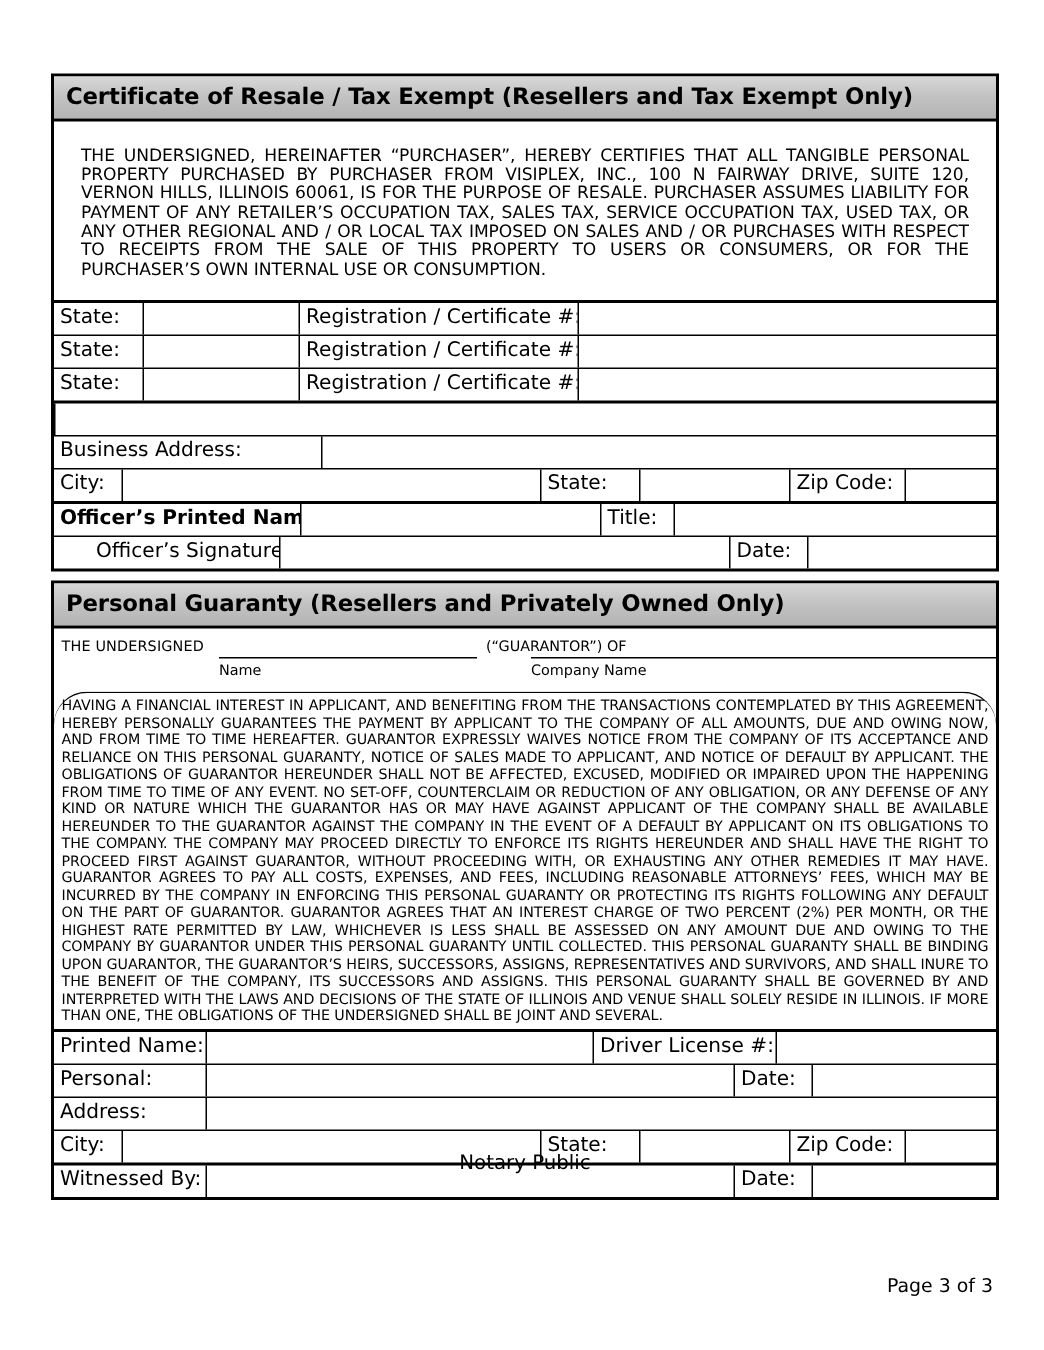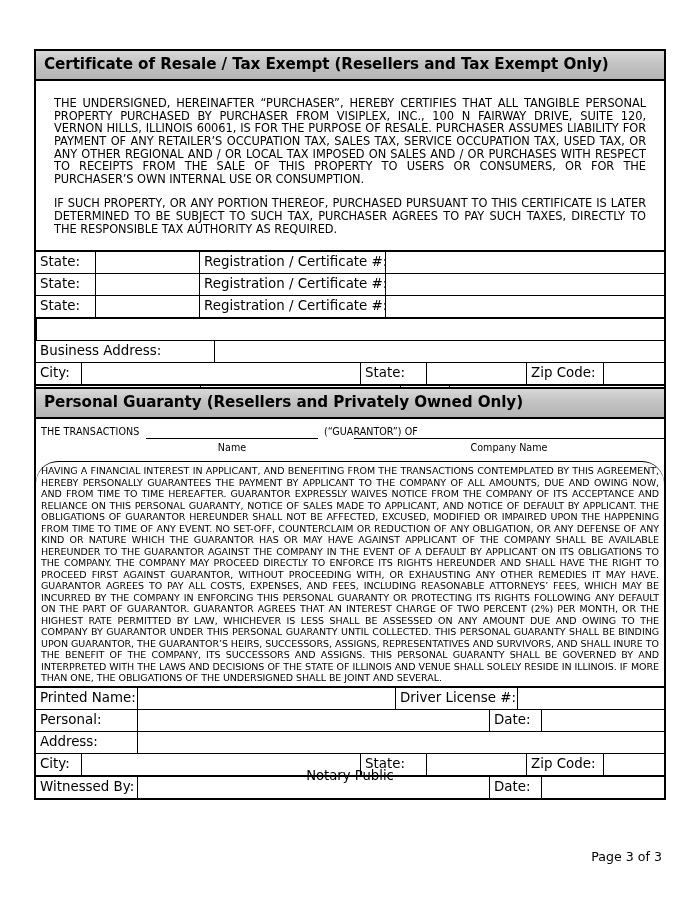--- a/index.html
+++ b/index.html
@@ -109,21 +109,20 @@
   .us-rule.two { left: 318px; width: 310px; }
   .us-guarantor {
     position: absolute;
     left: 288px; top: 7px;
     font-size: 9.6px;
   }
   .us-cap {
     position: absolute;
     top: 23px;
     font-size: 9.6px;
-    text-align: center;
   }
   .us-cap.one { left: 110px; width: 172px; }
   .us-cap.two { left: 318px; width: 310px; }
 
   
   .notary {
     position: absolute;
     top: 755px;
     left: 0;
     width: 632px;
@@ -147,21 +146,20 @@
 <body>
 
 <div class="page">
 
   <div class="section certificate">
 
     <div class="section-title">Certificate of Resale / Tax Exempt (Resellers and Tax Exempt Only)</div>
 
     <div class="legal">
       <p>THE UNDERSIGNED, HEREINAFTER “PURCHASER”, HEREBY CERTIFIES THAT ALL TANGIBLE PERSONAL PROPERTY PURCHASED BY PURCHASER FROM VISIPLEX, INC., 100 N FAIRWAY DRIVE, SUITE 120, VERNON HILLS, ILLINOIS 60061, IS FOR THE PURPOSE OF RESALE.  PURCHASER ASSUMES LIABILITY FOR PAYMENT OF ANY RETAILER’S OCCUPATION TAX, SALES TAX, SERVICE OCCUPATION TAX, USED TAX, OR ANY OTHER REGIONAL AND / OR LOCAL TAX IMPOSED ON SALES AND / OR PURCHASES WITH RESPECT TO RECEIPTS FROM THE SALE OF THIS PROPERTY TO USERS OR CONSUMERS, OR FOR THE PURCHASER’S OWN INTERNAL USE OR CONSUMPTION.</p>
-      <p>IF SUCH PROPERTY, OR ANY PORTION THEREOF, PURCHASED PURSUANT TO THIS CERTIFICATE IS LATER DETERMINED TO BE SUBJECT TO SUCH TAX, PURCHASER AGREES TO PAY SUCH TAXES, DIRECTLY TO THE RESPONSIBLE TAX AUTHORITY AS REQUIRED.</p>
     </div>
 
     <div class="frow thick-top">
       <div class="cell first" style="width:59px;">State:</div>
       <div class="cell blank" style="width:104px;"></div>
       <div class="cell" style="width:186px;">Registration / Certificate #:</div>
       <div class="cell blank" style="width:279px;"></div>
     </div>
 
     <div class="frow">
@@ -210,21 +208,21 @@
       <div class="cell blank" style="width:126px;"></div>
     </div>
 
   </div>
 
   <div class="section guaranty">
 
     <div class="section-title">Personal Guaranty (Resellers and Privately Owned Only)</div>
 
     <div class="undersigned">
-      <span class="us-label">THE TRANSACTIONS</span>
+      <span class="us-label">THE UNDERSIGNED</span>
       <span class="us-rule one"></span>
       <span class="us-guarantor">(“GUARANTOR”) OF</span>
       <span class="us-rule two"></span>
       <span class="us-cap one">Name</span>
       <span class="us-cap two">Company Name</span>
     </div>
 
     <div class="legal-small" style="border-top:1px solid #000;">
       <p>HAVING A FINANCIAL INTEREST IN APPLICANT, AND BENEFITING FROM THE TRANSACTIONS CONTEMPLATED BY THIS AGREEMENT, HEREBY PERSONALLY GUARANTEES THE PAYMENT BY APPLICANT TO THE COMPANY OF ALL AMOUNTS, DUE AND OWING NOW, AND FROM TIME TO TIME HEREAFTER.  GUARANTOR EXPRESSLY WAIVES NOTICE FROM THE COMPANY OF ITS ACCEPTANCE AND RELIANCE ON THIS PERSONAL GUARANTY, NOTICE OF SALES MADE TO APPLICANT, AND NOTICE OF DEFAULT BY APPLICANT.  THE OBLIGATIONS OF GUARANTOR HEREUNDER SHALL NOT BE AFFECTED, EXCUSED, MODIFIED OR IMPAIRED UPON THE HAPPENING FROM TIME TO TIME OF ANY EVENT.  NO SET-OFF, COUNTERCLAIM OR REDUCTION OF ANY OBLIGATION, OR ANY DEFENSE OF ANY KIND OR NATURE WHICH THE GUARANTOR HAS OR MAY HAVE AGAINST APPLICANT OF THE COMPANY SHALL BE AVAILABLE HEREUNDER TO THE GUARANTOR AGAINST THE COMPANY IN THE EVENT OF A DEFAULT BY APPLICANT ON ITS OBLIGATIONS TO THE COMPANY.  THE COMPANY MAY PROCEED DIRECTLY TO ENFORCE ITS RIGHTS HEREUNDER AND SHALL HAVE THE RIGHT TO PROCEED FIRST AGAINST GUARANTOR, WITHOUT PROCEEDING WITH, OR EXHAUSTING ANY OTHER REMEDIES IT MAY HAVE.  GUARANTOR AGREES TO PAY ALL COSTS, EXPENSES, AND FEES, INCLUDING REASONABLE ATTORNEYS’ FEES, WHICH MAY BE INCURRED BY THE COMPANY IN ENFORCING THIS PERSONAL GUARANTY OR PROTECTING ITS RIGHTS FOLLOWING ANY DEFAULT ON THE PART OF GUARANTOR.  GUARANTOR AGREES THAT AN INTEREST CHARGE OF TWO PERCENT (2%) PER MONTH, OR THE HIGHEST RATE PERMITTED BY LAW, WHICHEVER IS LESS SHALL BE ASSESSED ON ANY AMOUNT DUE AND OWING TO THE COMPANY BY GUARANTOR UNDER THIS PERSONAL GUARANTY UNTIL COLLECTED.  THIS PERSONAL GUARANTY SHALL BE BINDING UPON GUARANTOR, THE GUARANTOR’S HEIRS, SUCCESSORS, ASSIGNS, REPRESENTATIVES AND SURVIVORS, AND SHALL INURE TO THE BENEFIT OF THE COMPANY, ITS SUCCESSORS AND ASSIGNS.  THIS PERSONAL GUARANTY SHALL BE GOVERNED BY AND INTERPRETED WITH THE LAWS AND DECISIONS OF THE STATE OF ILLINOIS AND VENUE SHALL SOLELY RESIDE IN ILLINOIS.  IF MORE THAN ONE, THE OBLIGATIONS OF THE UNDERSIGNED SHALL BE JOINT AND SEVERAL.</p>
     </div>

